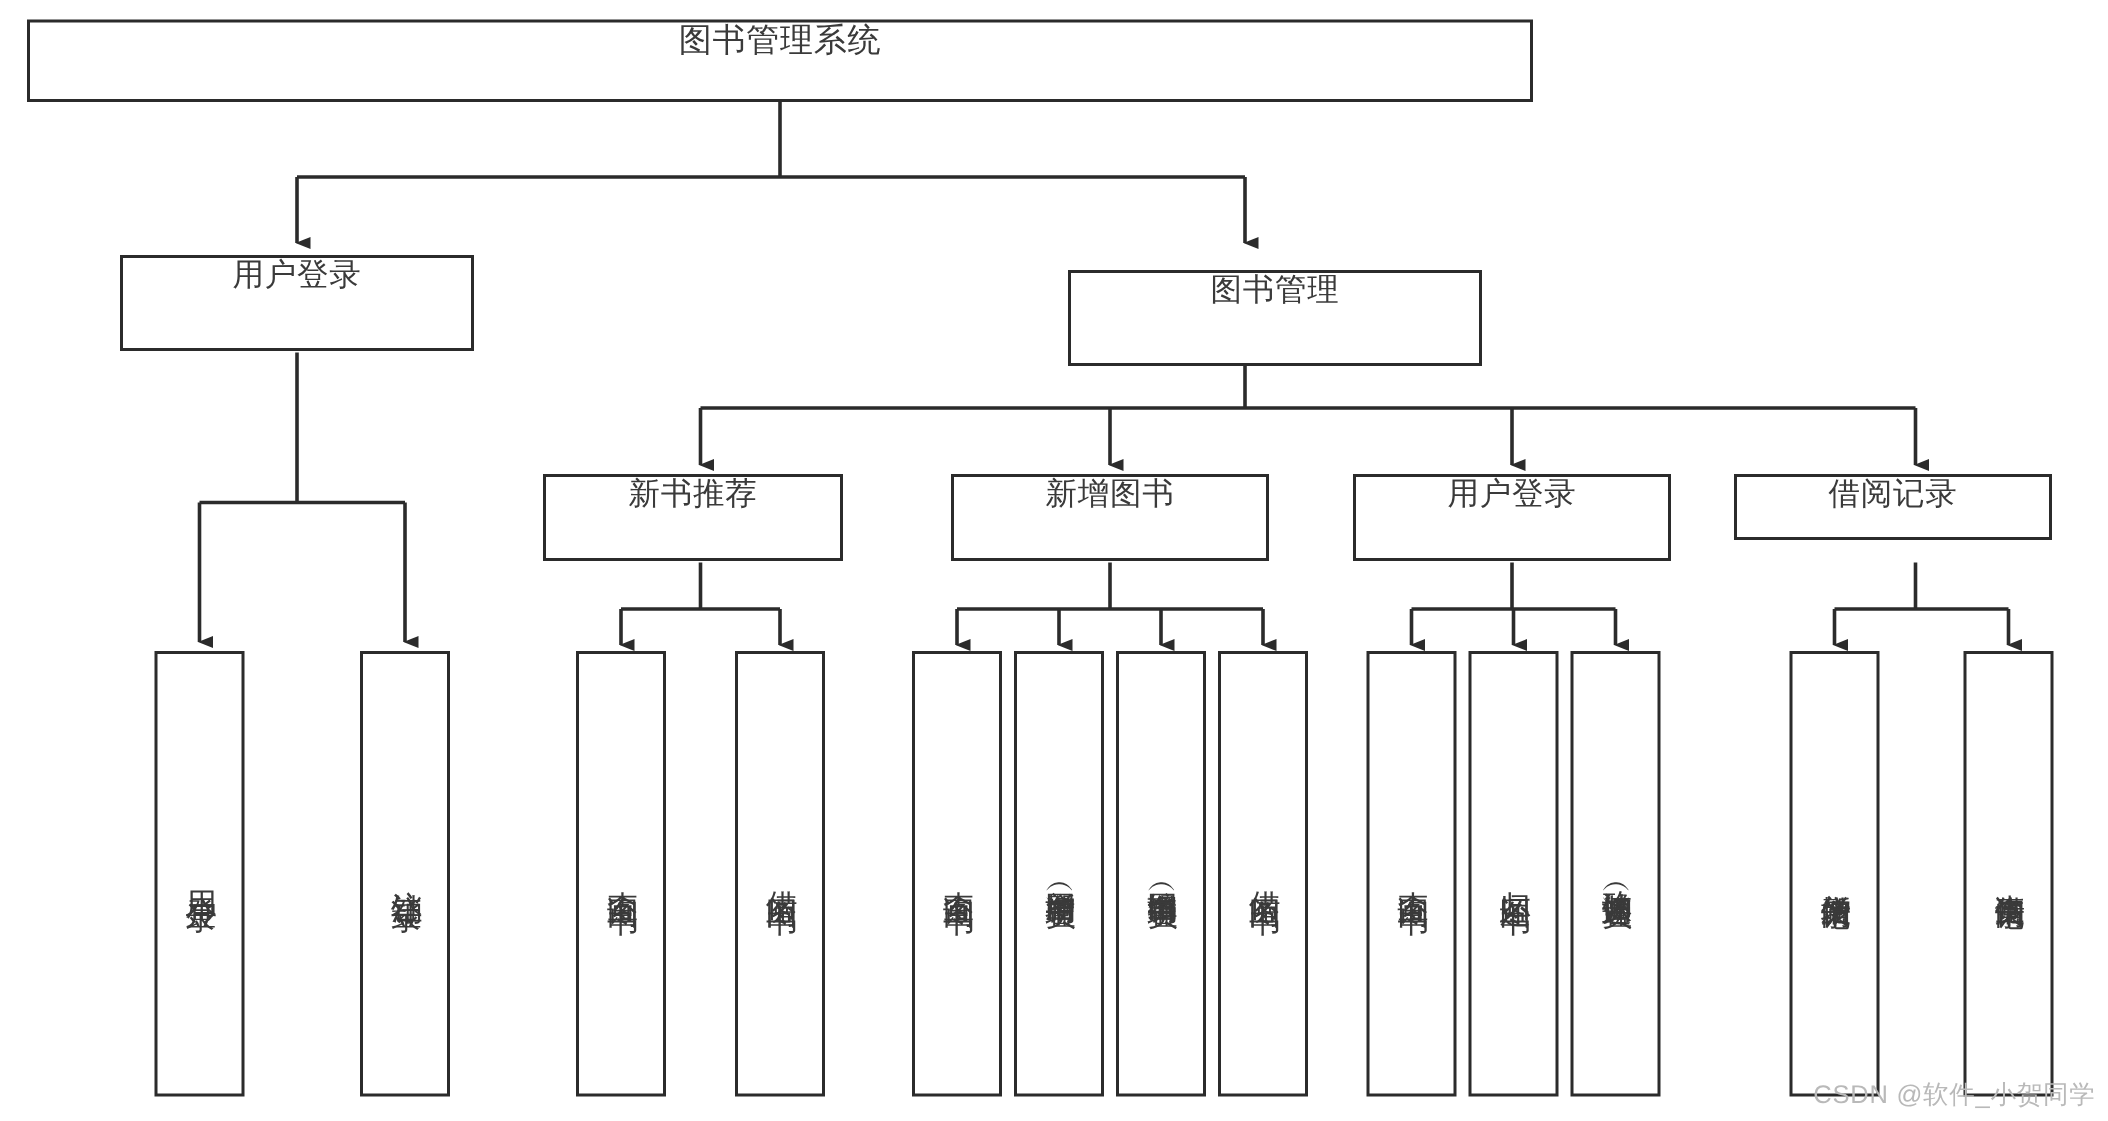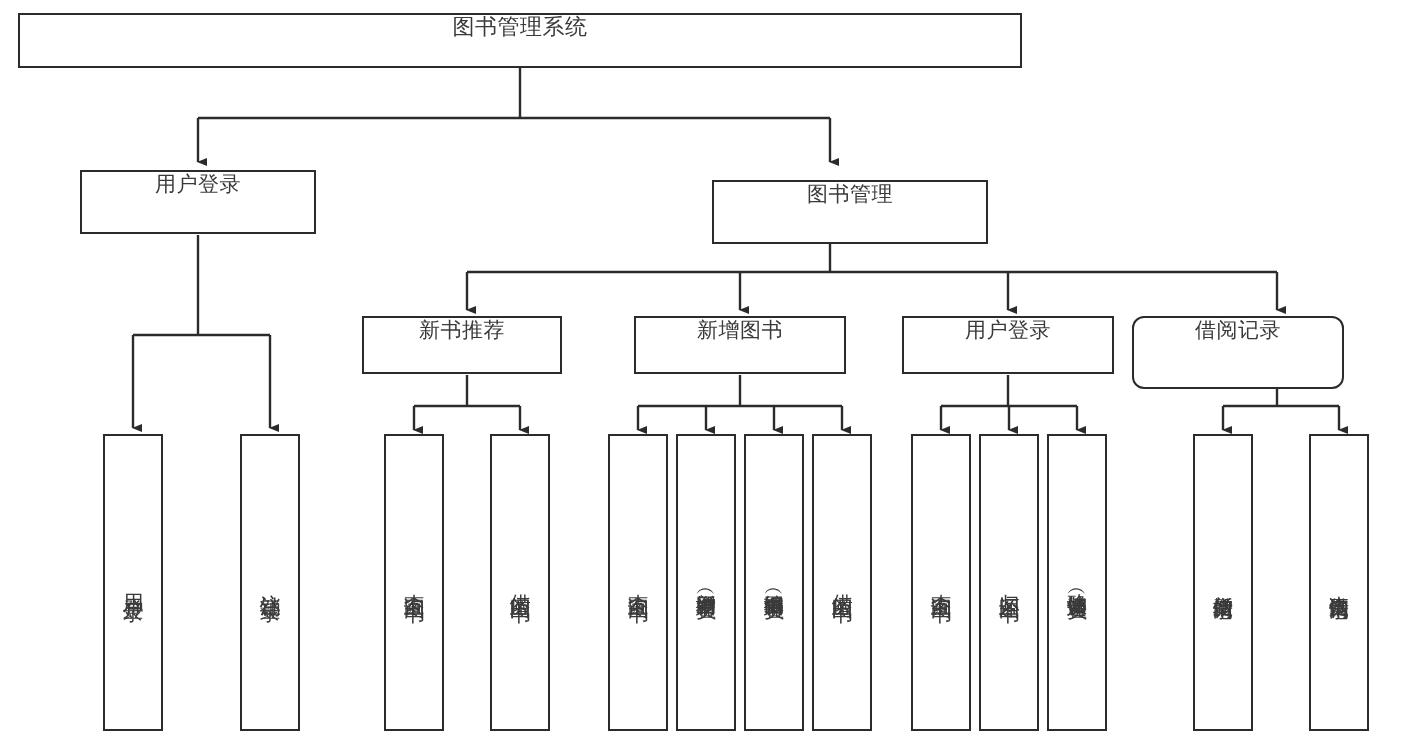--- a/index.html
+++ b/index.html
@@ -145,21 +145,21 @@
   </div>
 
   <div class="node-box" style="left:634px; top:316px; width:212px; height:58px;">
     <span class="node-label-h">新增图书</span>
   </div>
 
   <div class="node-box" style="left:902px; top:316px; width:212px; height:58px;">
     <span class="node-label-h">用户登录</span>
   </div>
 
-  <div class="node-box" style="left:1132px; top:316px; width:212px; height:73px;border-radius:12px;">
+  <div class="node-box" style="left:1156px; top:316px; width:212px; height:44px;">
     <span class="node-label-h">借阅记录</span>
   </div>
 
   <div class="node-box leaf" style="left:103px; top:434px; width:60px; height:297px;">
     <span class="node-label-v">用户登录</span>
   </div>
 
   <div class="node-box leaf" style="left:240px; top:434px; width:60px; height:297px;">
     <span class="node-label-v">注销登录</span>
   </div>
@@ -201,14 +201,15 @@
   </div>
 
   <div class="node-box leaf" style="left:1193px; top:434px; width:60px; height:297px;">
     <span class="node-label-v tall">新增借阅记录</span>
   </div>
 
   <div class="node-box leaf" style="left:1309px; top:434px; width:60px; height:297px;">
     <span class="node-label-v tall">查询借阅记录</span>
   </div>
 
+  <div class="watermark">CSDN @软件_小贺同学</div>
 
 </div>
 
 </body></html>

